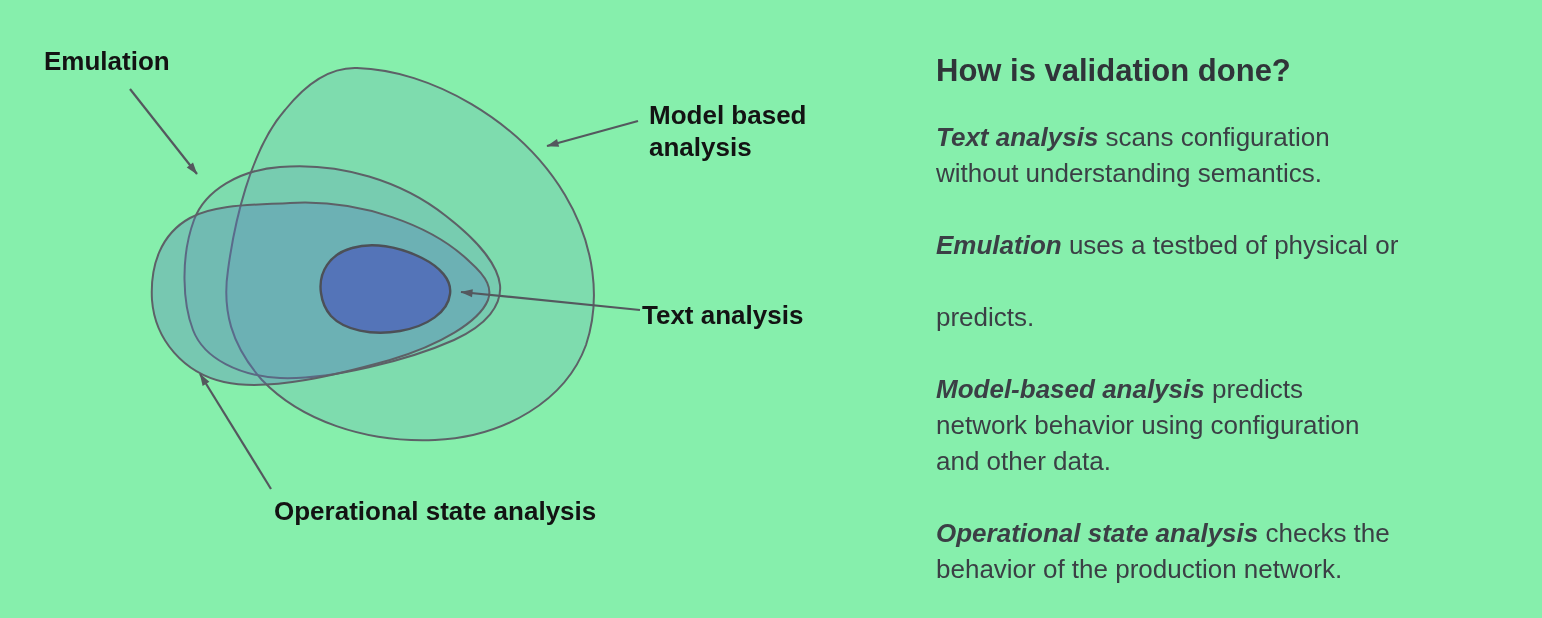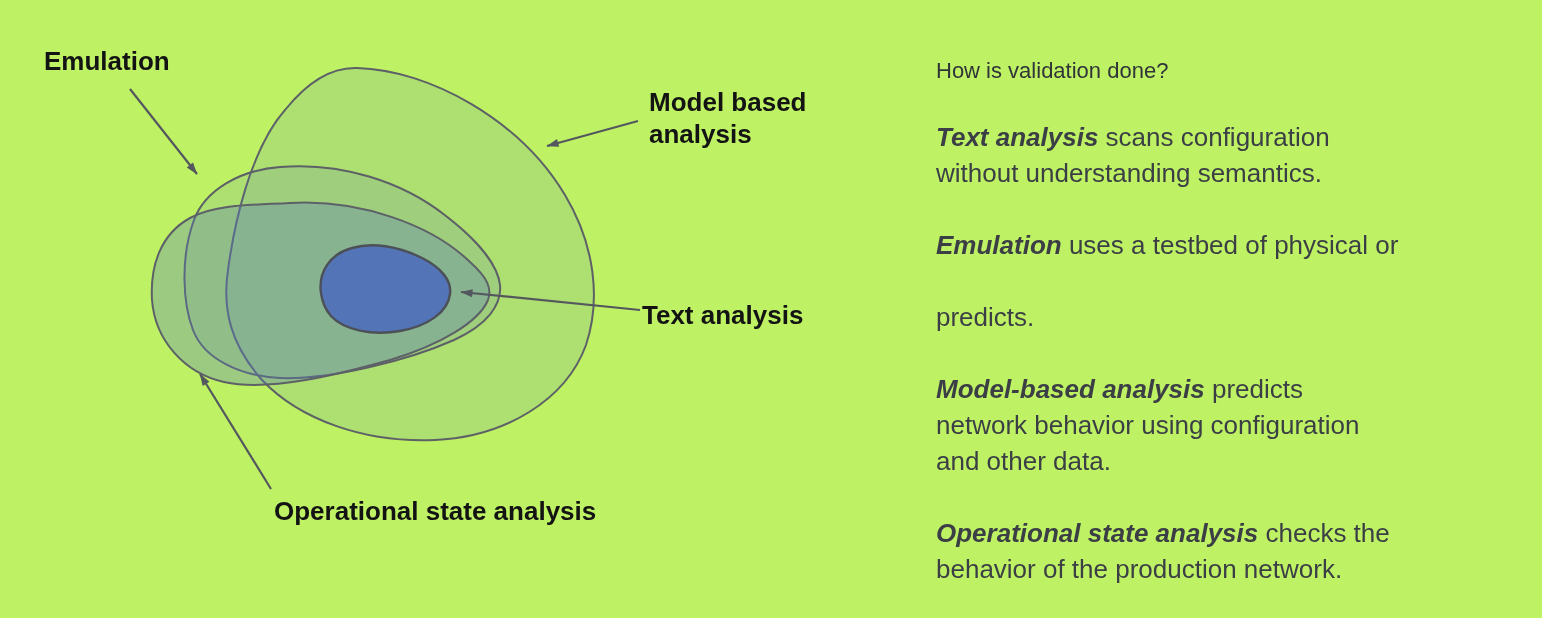--- a/index.html
+++ b/index.html
@@ -1,20 +1,20 @@
 <!DOCTYPE html>
 <html><head>
 <meta charset="utf-8">
 <style>
   html,body{margin:0;padding:0;background:#ffffff;}
   .canvas{
     position:relative;
     width:1542px;
     height:618px;
-    background:#bef264;
+    background:#86efac;
     overflow:hidden;
     font-family:"Liberation Sans", sans-serif;
   }
   .diagram-svg{position:absolute;left:0;top:0;}
   .diagram-svg path.blob{stroke:#5d6167;stroke-width:2;}
   .diagram-svg path.blob-inner{stroke:#4c5057;stroke-width:2.4;}
   .diagram-svg path.arrow-line{stroke:#54585e;stroke-width:2.2;fill:none;}
   .dlabel{
     position:absolute;
     font-weight:700;
@@ -26,23 +26,23 @@
   .dlabel.wrap{white-space:normal;}
   .right-panel{
     position:absolute;
     left:936px;
     top:52px;
     width:560px;
     color:#3b3f45;
   }
   .right-panel h1{
     margin:0 0 30px 0;
-    font-size:22px;
+    font-size:31px;
     line-height:37px;
-    font-weight:400;
+    font-weight:700;
     color:#303439;
   }
   .right-panel p{
     margin:0 0 36px 0;
     font-size:26px;
     line-height:36px;
     font-weight:400;
   }
   .right-panel .lead{
     font-weight:700;
@@ -97,21 +97,21 @@
              C 325 309, 322 301, 321 293 Z" fill="#5474b8"></path>
 
     <path class="arrow-line" d="M 130 89 L 197 174" marker-end="url(#arrowhead)"></path>
     <path class="arrow-line" d="M 638 121 L 547 146" marker-end="url(#arrowhead)"></path>
     <path class="arrow-line" d="M 640 310 L 461 292" marker-end="url(#arrowhead)"></path>
     <path class="arrow-line" d="M 271 489 L 200 374" marker-end="url(#arrowhead)"></path>
   </svg>
 
   <div class="dlabel" style="left:44px;top:45px;">Emulation</div>
 
-  <div class="dlabel wrap" style="left:649px;top:86px;width:185px;">Model based analysis</div>
+  <div class="dlabel wrap" style="left:649px;top:99px;width:185px;">Model based analysis</div>
 
   <div class="dlabel" style="left:642px;top:299px;">Text analysis</div>
 
   <div class="dlabel" style="left:274px;top:495px;">Operational state analysis</div>
 
   <div class="right-panel">
     <h1>How is validation done?</h1>
 
     <p>
       <span class="lead">Text analysis</span><span> scans configuration</span><br>

